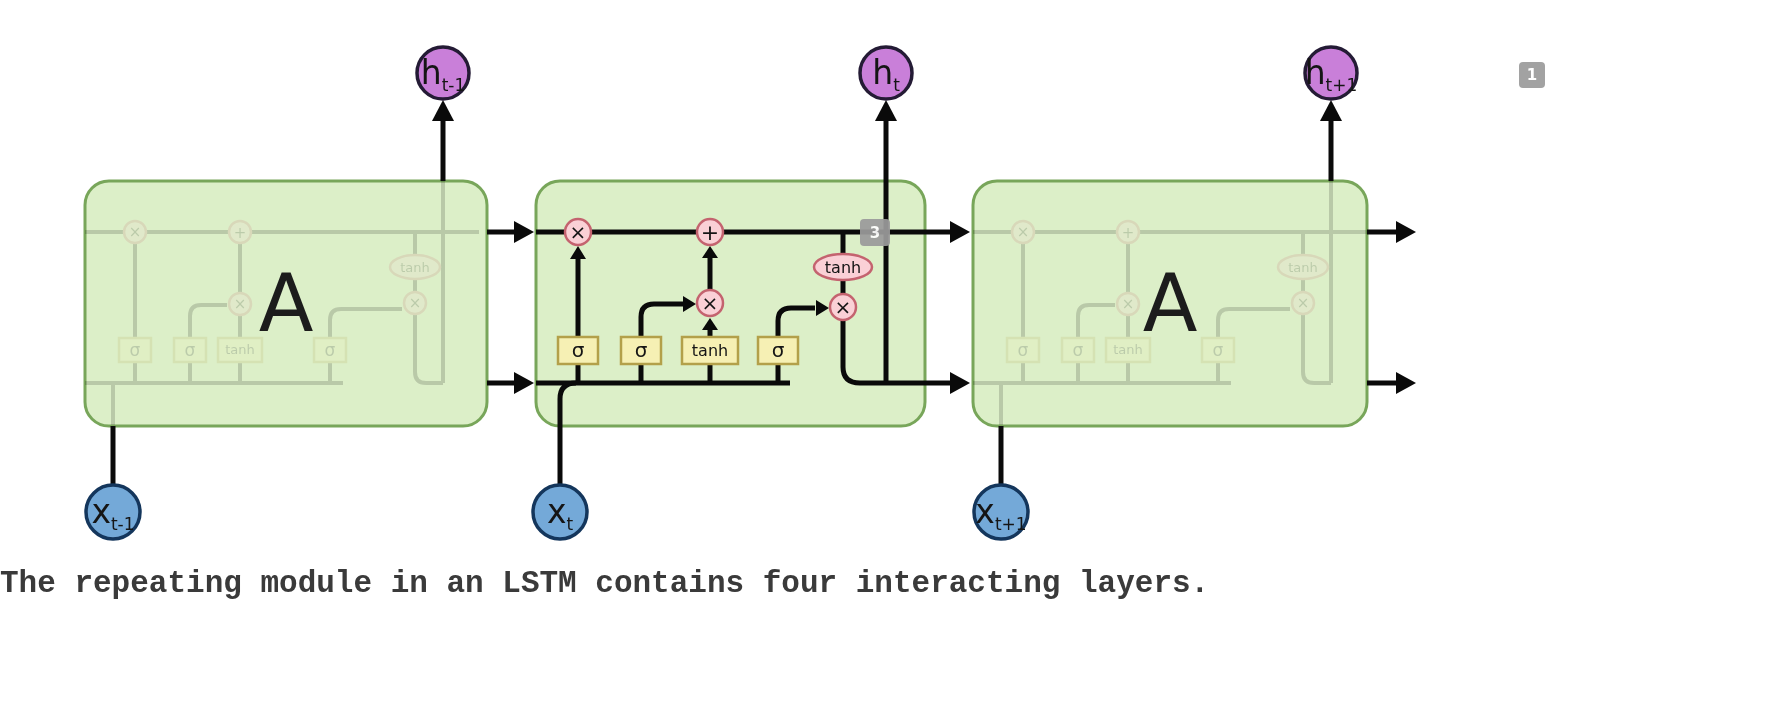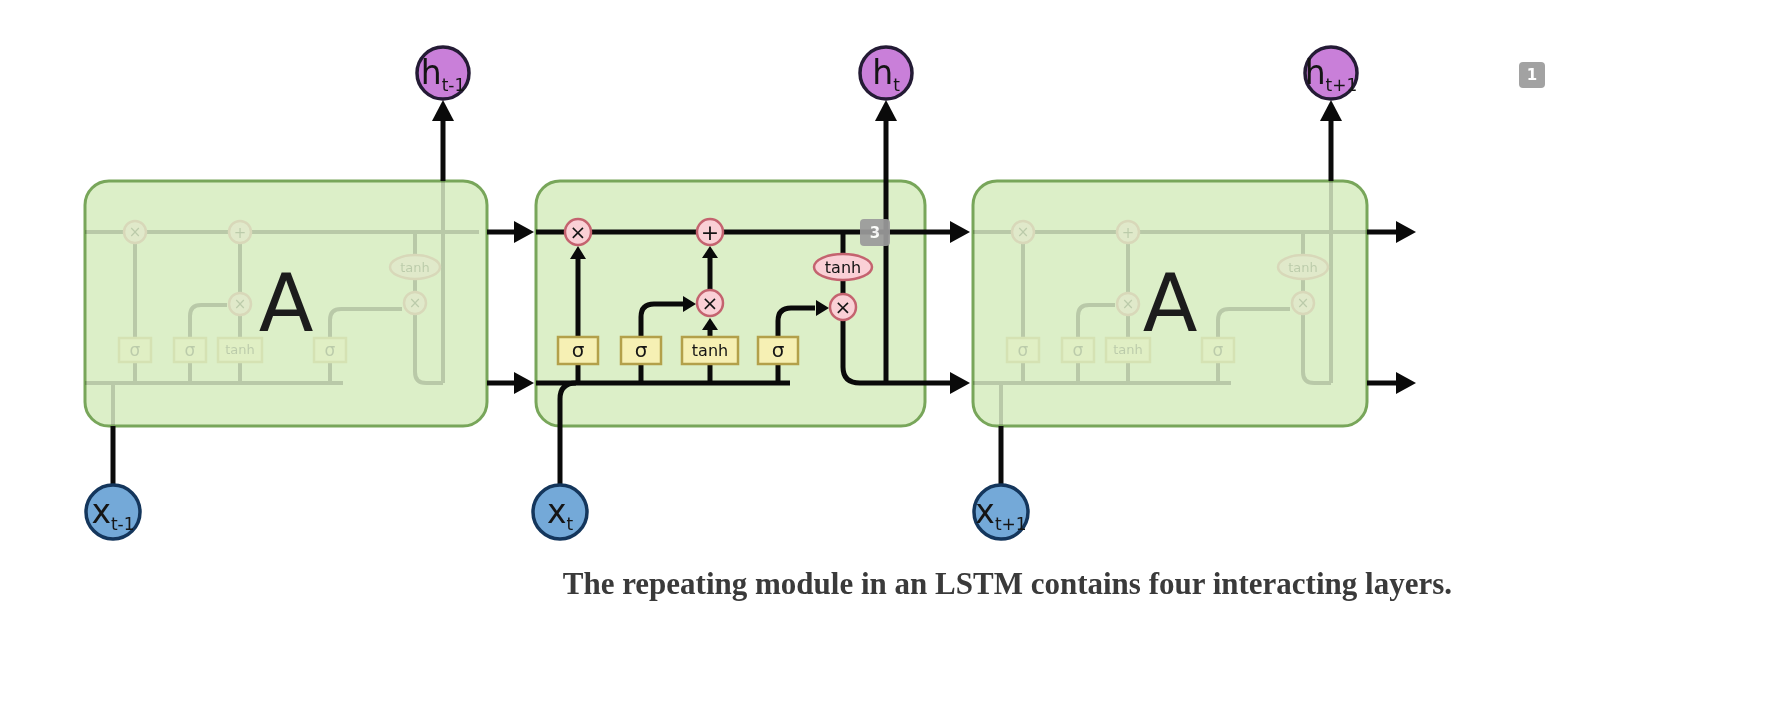--- a/index.html
+++ b/index.html
@@ -39,22 +39,22 @@
   .g-gate{font-size:17px;text-anchor:middle;}
   .g-sm{font-size:13px;text-anchor:middle;}
 
   .badge{position:absolute;background:var(--badge-bg);color:#fff;
          font-family:"DejaVu Sans", sans-serif;font-weight:bold;font-size:15px;
          display:flex;align-items:center;justify-content:center;
          border-radius:4px;opacity:0.93;}
   .badge-1{left:1519px;top:62px;width:26px;height:26px;}
   .badge-3{left:860px;top:219px;width:30px;height:27px;}
 
-  .caption{position:absolute;left:0;top:566px;width:1452px;text-align:right;
-           font-family:Liberation Serif, serif;font-weight:bold;font-size:31px;
+  .caption{position:absolute;left:0;top:566px;width:1452px;text-align:left;
+           font-family:Liberation Mono, monospace;font-weight:bold;font-size:31px;
            color:var(--caption-color);}
 </style>
 </head>
 <body>
 
 <div class="stage">
 <svg width="1783" height="723" viewBox="0 0 1783 723">
   <defs>
     <g id="ghost-internals" class="ghost">
       <path class="gwire" d="M0,51 H394"></path>

